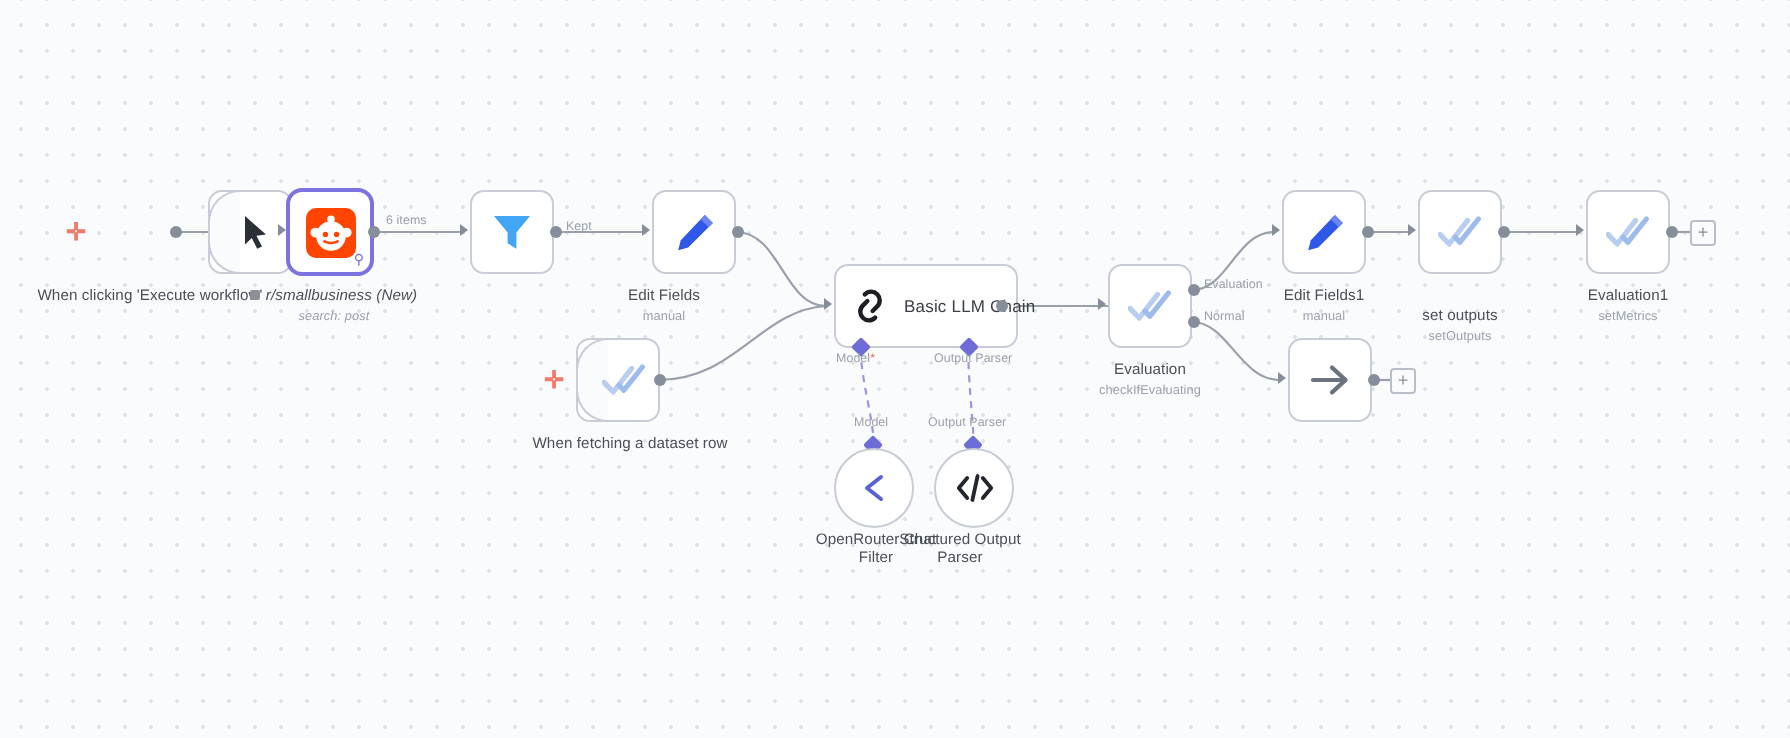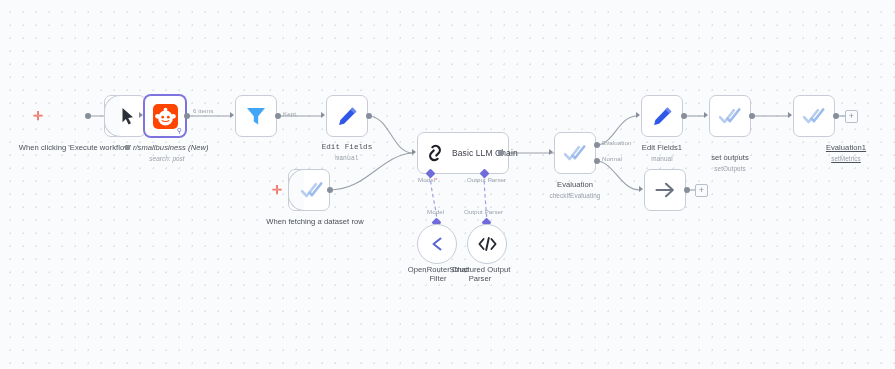--- a/index.html
+++ b/index.html
@@ -184,21 +184,21 @@
   <div class="node sq" style="left:326px;top:95px;">
     <span class="ico">
       <svg width="21" height="21" viewBox="0 0 21 21">
         <path d="M15.4,1.5 L19.4,5.5 L7.1,17.8 L2.1,19.1 L3.4,14.1 Z" fill="#2f57e8"></path>
         <path d="M15.4,1.5 L19.4,5.5 L17.3,7.6 L13.3,3.6 Z" fill="#6b87ef"></path>
       </svg>
     </span>
   </div>
   <div class="port inarrow" style="left:321px;top:112px;"></div>
   <div class="port out" style="left:366px;top:113px;"></div>
-  <div class="cap" style="left:307px;top:133px;width:80px;font-family:Liberation Mono, monospace;">
+  <div class="cap" style="left:292px;top:133px;width:80px;">
     <span>Edit Fields</span>
     <span class="sub">manual</span>
   </div>
 
   <div class="node trigger" style="left:288px;top:169px;">
     <span class="ico">
       <svg width="22" height="20" viewBox="0 0 22 20">
         <path d="M1,11.2 L5.6,16 L14.8,4.2" stroke="#b8cdf0" stroke-width="2.6" fill="none" stroke-linecap="round" stroke-linejoin="round"></path>
         <path d="M8.6,12.6 L10.9,15.2 L20.2,3.5" stroke="#9dbcec" stroke-width="2.6" fill="none" stroke-linecap="round" stroke-linejoin="round"></path>
       </svg>
@@ -312,21 +312,21 @@
         <path d="M1,11.2 L5.6,16 L14.8,4.2" stroke="#b8cdf0" stroke-width="2.6" fill="none" stroke-linecap="round" stroke-linejoin="round"></path>
         <path d="M8.6,12.6 L10.9,15.2 L20.2,3.5" stroke="#9dbcec" stroke-width="2.6" fill="none" stroke-linecap="round" stroke-linejoin="round"></path>
       </svg>
     </span>
   </div>
   <div class="port inarrow" style="left:788px;top:112px;"></div>
   <div class="port out" style="left:833px;top:113px;"></div>
   <div class="add-btn" style="left:845px;top:110px;">
     <span>+</span>
   </div>
-  <div class="cap" style="left:806px;top:133px;width:80px;text-decoration:underline;">
+  <div class="cap" style="left:774px;top:133px;width:80px;">
     <span>Evaluation1</span>
     <span class="sub">setMetrics</span>
   </div>
 
   <div class="node sq" style="left:644px;top:169px;">
     <span class="ico">
       <svg width="22" height="18" viewBox="0 0 22 18">
         <path d="M2.5,9 L18.5,9 M12,2.8 L18.8,9 L12,15.2" stroke="#6b7280" stroke-width="2.1" fill="none" stroke-linecap="round" stroke-linejoin="round"></path>
       </svg>
     </span>

